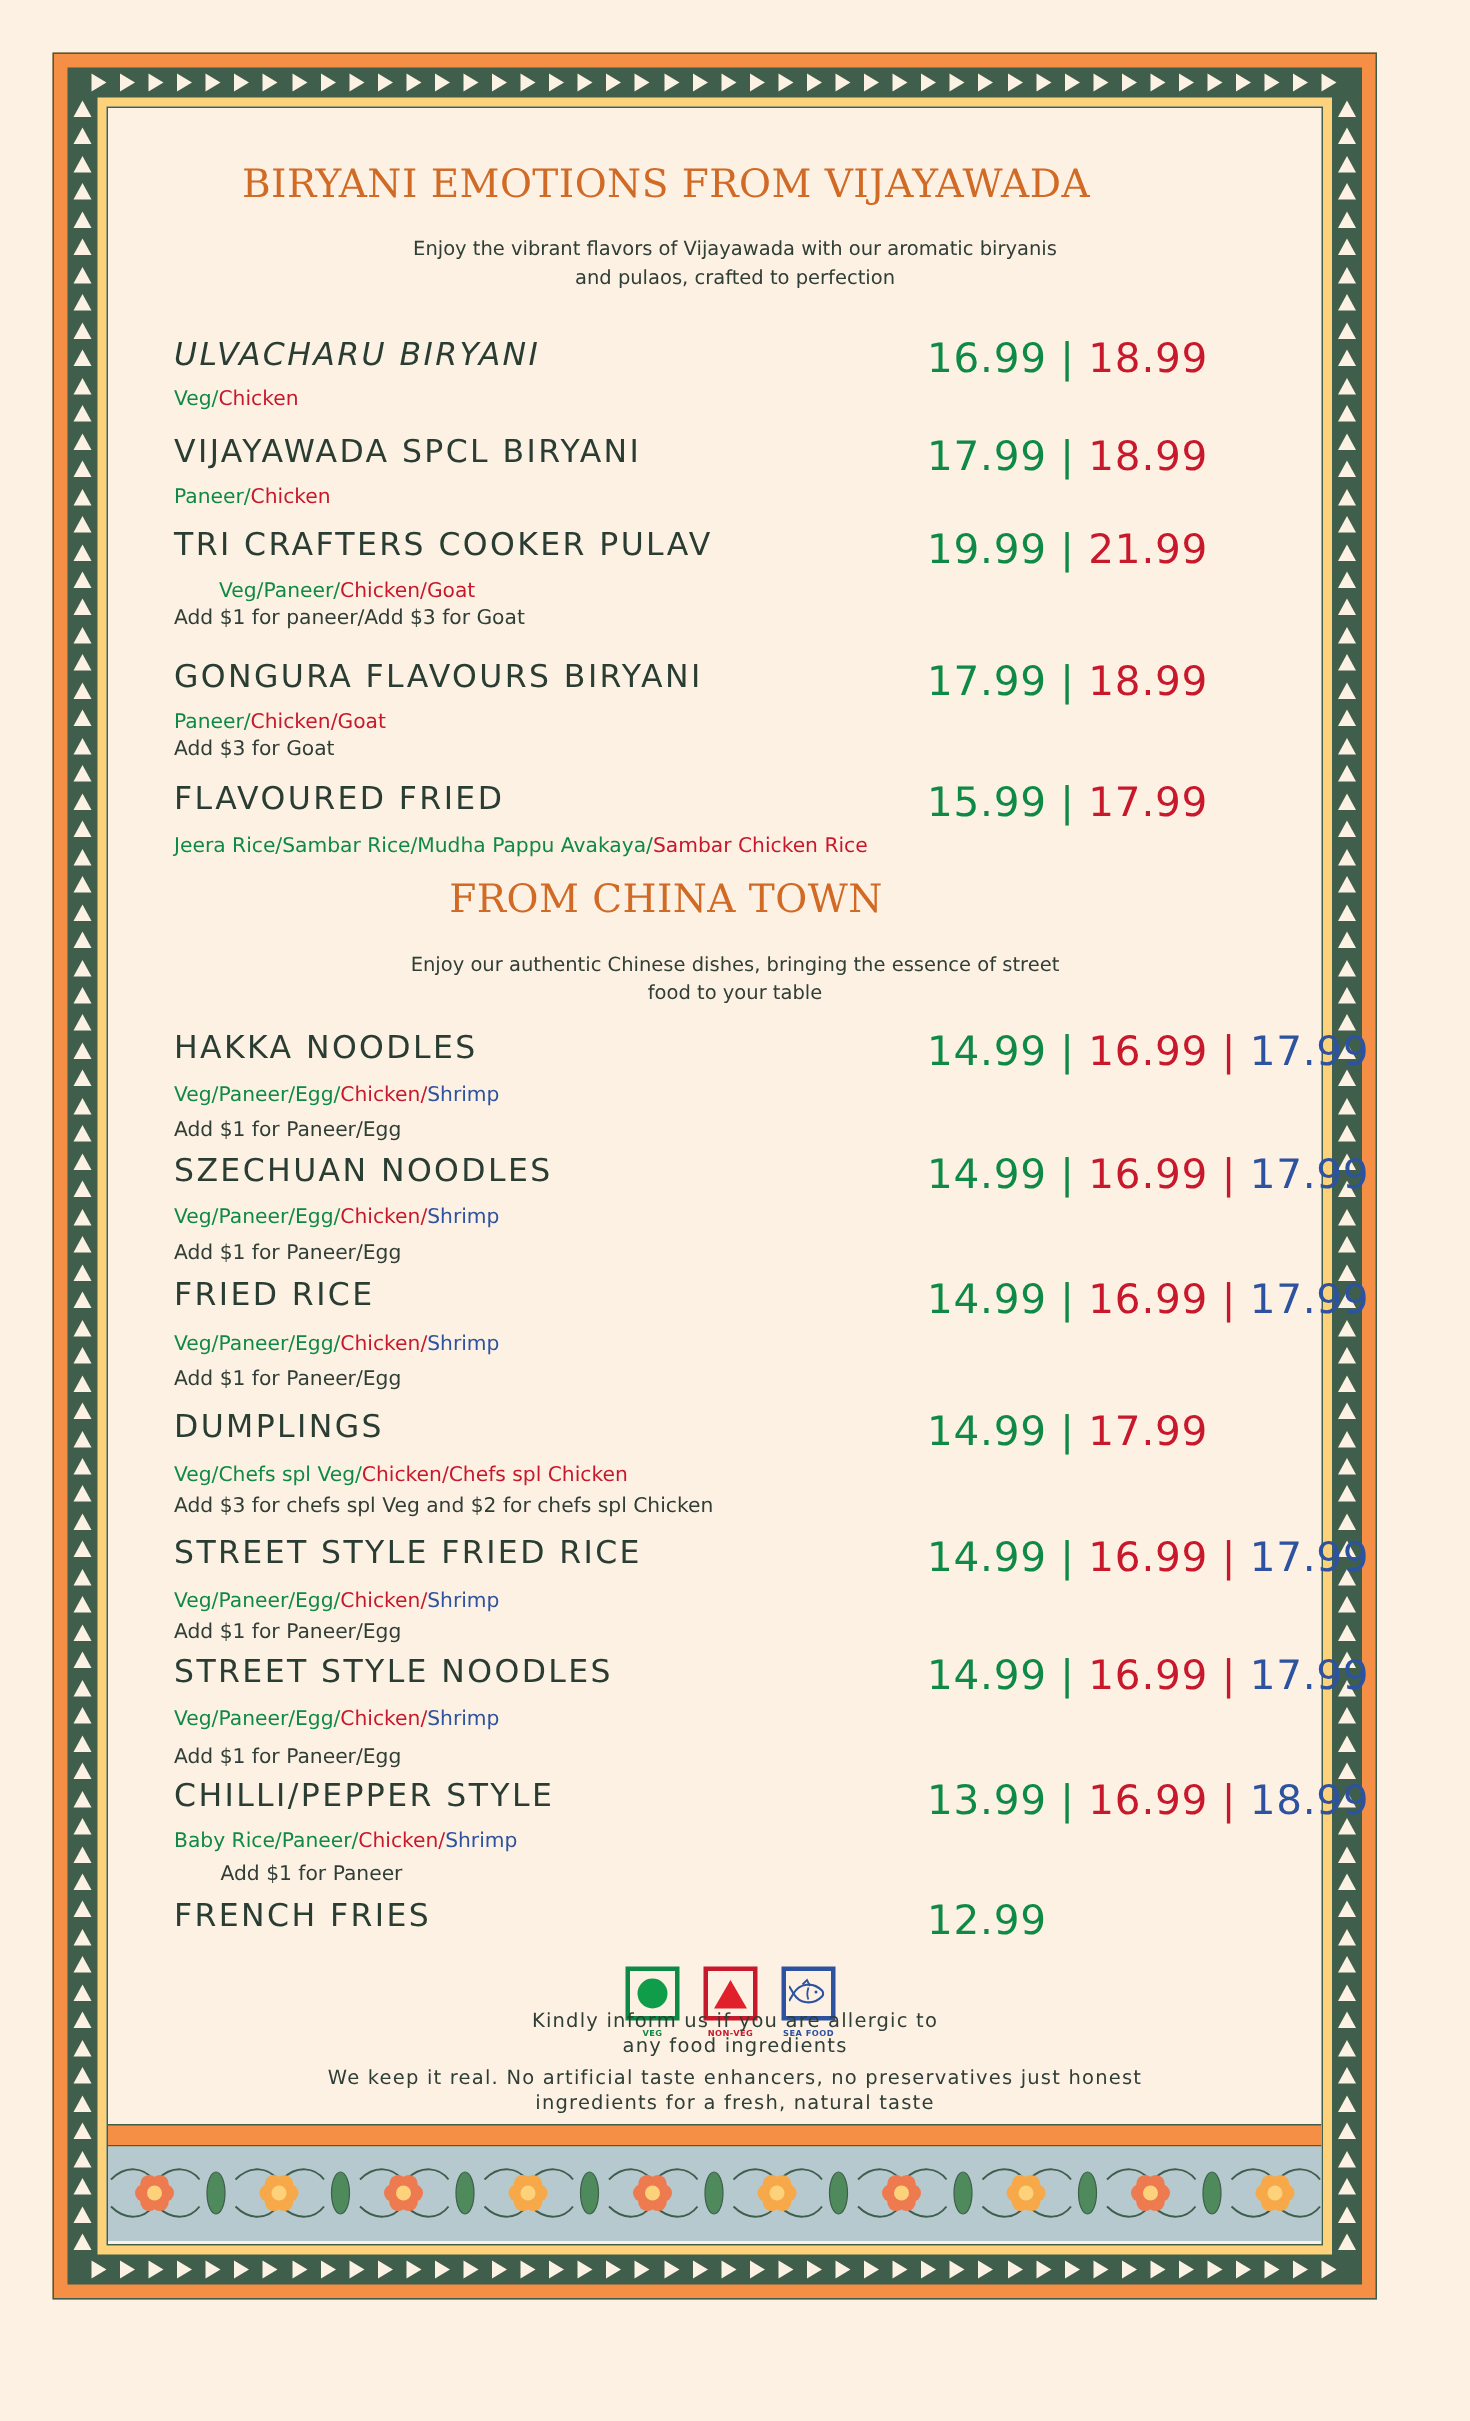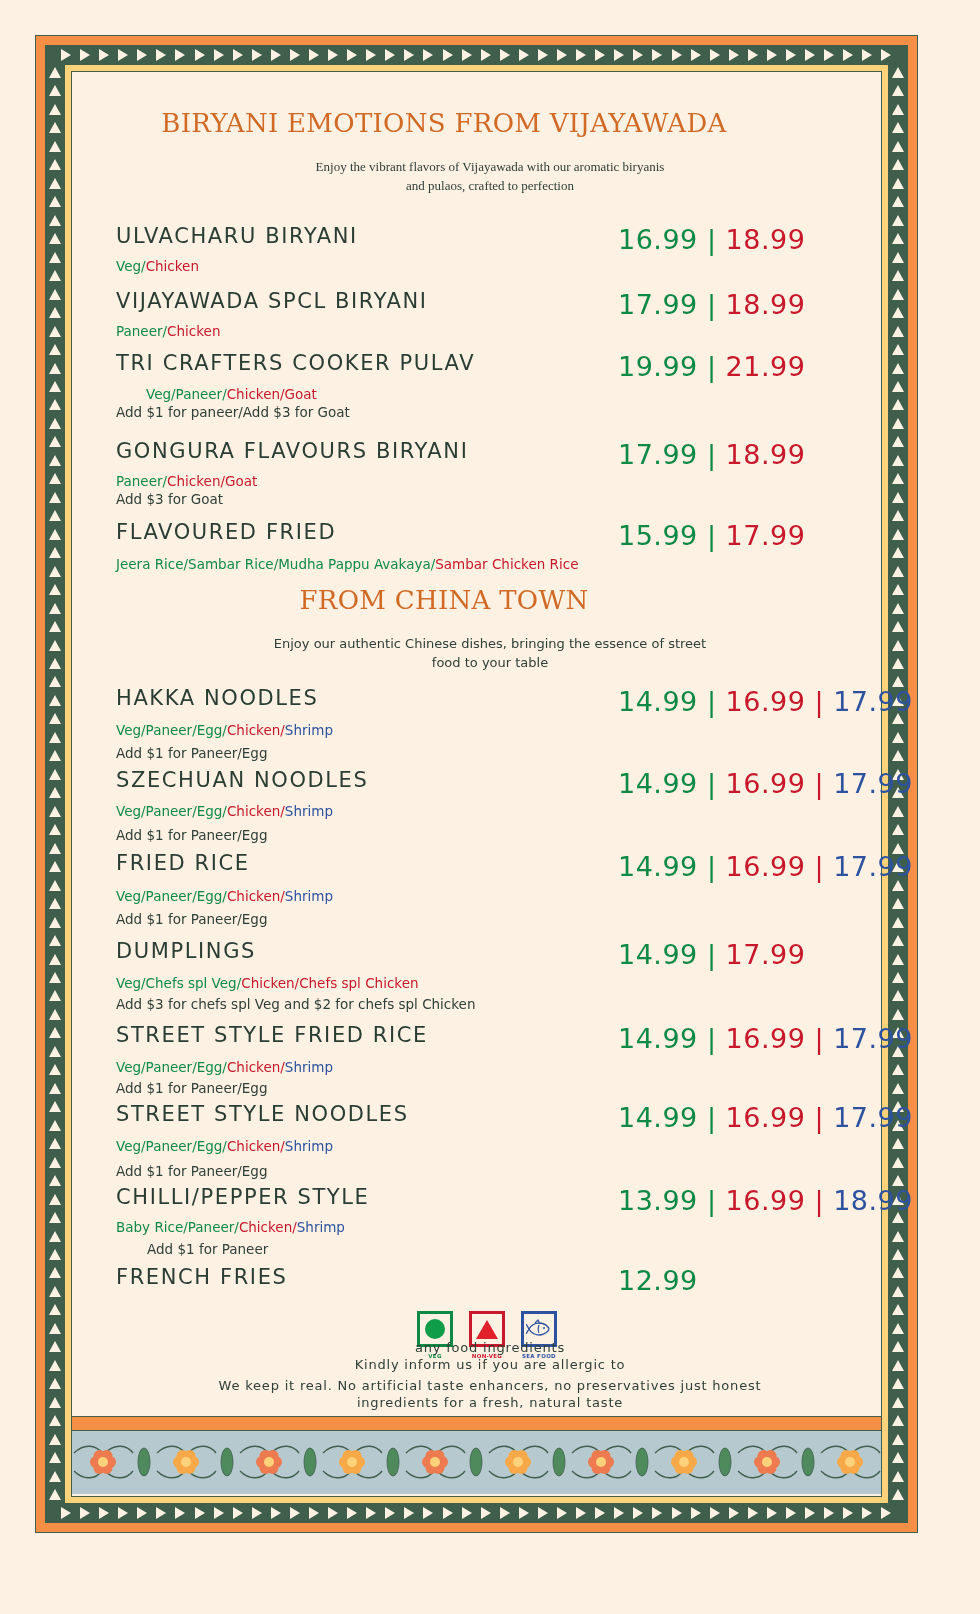--- a/index.html
+++ b/index.html
@@ -415,26 +415,26 @@
                 <circle cx="861" cy="31" r="5" fill="#fdd27a"></circle>
               </svg>
           </div>
         </div>
       </div>
     </div>
   </div>
 </div>
 
 <div class="section-title" style="top:108px;">BIRYANI EMOTIONS FROM VIJAYAWADA</div>
-<div class="section-sub" style="top:157px;font-family:Liberation Serif, serif;">
+<div class="section-sub" style="top:157px;">
   <div>Enjoy the vibrant flavors of Vijayawada with our aromatic biryanis</div>
   <div>and pulaos, crafted to perfection</div>
 </div>
 
-<div class="item-name" style="top:224px;">ULVACHARU BIRYANI</div>
+<div class="item-name" style="top:224px;font-style:italic;">ULVACHARU BIRYANI</div>
 <div class="price" style="top:224px;">
   <span class="g">16.99</span><span class="sep-g"> | </span><span class="r">18.99</span>
 </div>
 <div class="opts" style="top:258px;">
   <span class="g">Veg/</span><span class="r">Chicken</span>
 </div>
 
 <div class="item-name" style="top:289px;">VIJAYAWADA SPCL BIRYANI</div>
 <div class="price" style="top:289px;">
   <span class="g">17.99</span><span class="sep-g"> | </span><span class="r">18.99</span>
@@ -529,19 +529,19 @@
         <circle cx="18" cy="10" r="1" fill="#2d52a0"></circle>
         <path d="M13 7 C12 10,12 13,13 15" fill="none" stroke="#2d52a0" stroke-width="1.2"></path>
         <path d="M9 5 L12 2 L14 6" fill="none" stroke="#2d52a0" stroke-width="1.2"></path>
       </svg>
     </div>
     <div class="lg-label" style="color:#2d52a0;">SEA FOOD</div>
   </div>
 </div>
 
 <div class="footer-text" style="top:1339px;">
+  <div>Kindly inform us if you are allergic to</div>
   <div>any food ingredients</div>
-  <div>Kindly inform us if you are allergic to</div>
 </div>
 <div class="footer-text" style="top:1377px;">
   <div>We keep it real. No artificial taste enhancers, no preservatives just honest</div>
   <div>ingredients for a fresh, natural taste</div>
 </div>
 
 </body></html>

